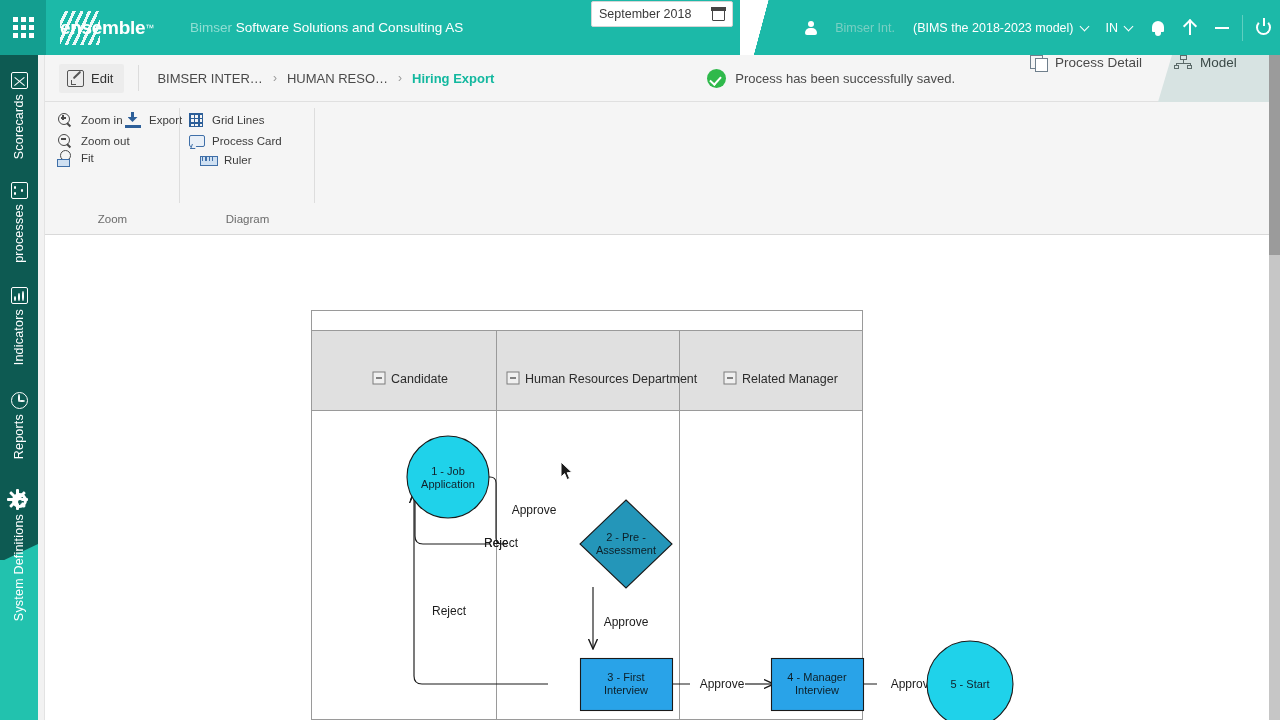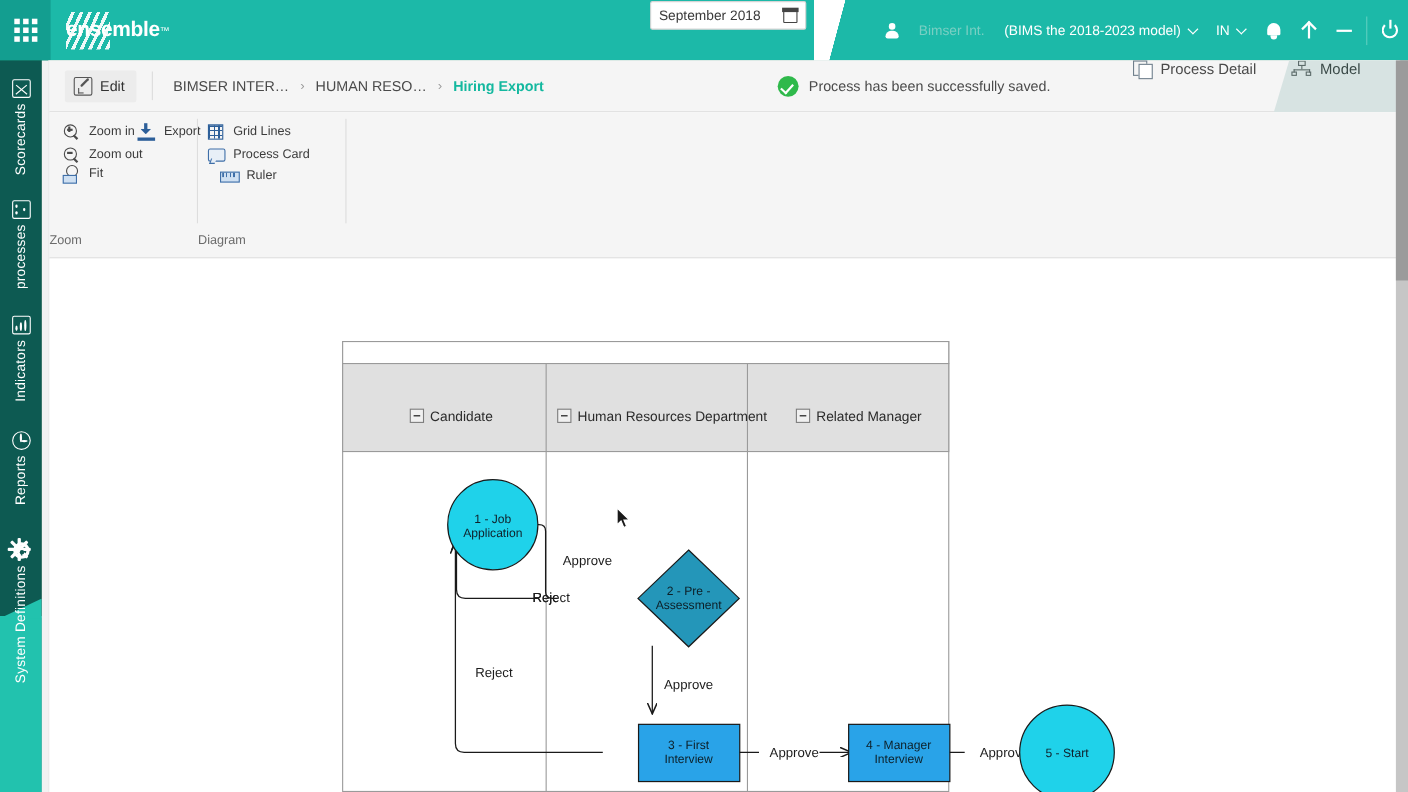--- a/index.html
+++ b/index.html
@@ -4,21 +4,21 @@
 <title>Ensemble — Hiring Process</title>
 <style>
   * { box-sizing: border-box; }
   html, body {
     margin: 0; padding: 0;
     width: 1280px; height: 720px;
     overflow: hidden;
     font-family: "Liberation Sans", sans-serif;
     background: #ffffff;
   }
-  #app { position: relative; width: 1280px; height: 700px; background:#14532d; }
+  #app { position: relative; width: 1280px; height: 700px; background:#22c55e; }
 
   
   .topbar {
     position: absolute; top:0; left:0; width:1280px; height:55px;
     background:#1cb9a8; color:#fff; display:flex; align-items:center;
   }
   .topbar::after{
     content:""; position:absolute; top:0; left:740px; width:60px; height:55px;
     background:linear-gradient(105deg,#ffffff 0%,#ffffff 38%,#1cb9a8 38.5%,#1cb9a8 100%);
     pointer-events:none;
@@ -178,21 +178,21 @@
   .mdl-ico i.b1{ left:0; top:10px; width:5px; height:4px; border:1.4px solid #5c6b6a; background:transparent; }
   .mdl-ico i.b2{ left:13px; top:10px; width:5px; height:4px; border:1.4px solid #5c6b6a; background:transparent; }
 
   
   .ribbon{
     position:absolute; left:0; top:47px; width:1228px; height:133px;
     background:#f5f5f5; border-bottom:1px solid #d9d9d9;
   }
   .rgroup{ position:absolute; top:4px; height:125px; }
   .rgroup .gsep{ position:absolute; right:0; top:2px; width:1px; height:95px; background:#dddddd; }
-  .gtitle{ position:absolute; bottom:6px; width:100%; text-align:left; font-size:11.5px; color:#6b6b6b;margin-top:36px; }
+  .gtitle{ position:absolute; bottom:6px; width:100%; text-align:center; font-size:11.5px; color:#6b6b6b;margin-top:36px; }
   .rcmd{
     position:absolute; display:flex; align-items:center; gap:8px;
     font-size:11.5px; color:#3c3c3c; cursor:pointer; white-space:nowrap;
   }
   .r-ico{ width:16px; height:16px; position:relative; flex:none; }
   .zi-ico::before,.zo-ico::before{
     content:""; position:absolute; left:1px; top:1px; width:10px; height:10px;
     border:1.6px solid #4a4a4a; border-radius:50%;
   }
   .zi-ico::after,.zo-ico::after{
@@ -254,20 +254,24 @@
           <i></i>
       </div>
     </div>
 
     <div class="brandwrap">
       <div class="logo-mark">
         <div class="stripes"></div>
         <span class="logo-text">ensemble</span>
         <span class="logo-tm">™</span>
       </div>
+      <div class="brand-sub">
+        <span class="dim">Bimser</span>
+        <span>Software Solutions and Consulting AS</span>
+      </div>
     </div>
 
     <div class="datebox">
       <span class="dt">September 2018</span>
       <span class="cal-ico"></span>
     </div>
 
     <div class="topright">
       <div class="tr-item">
         <span class="person-ico"></span>

